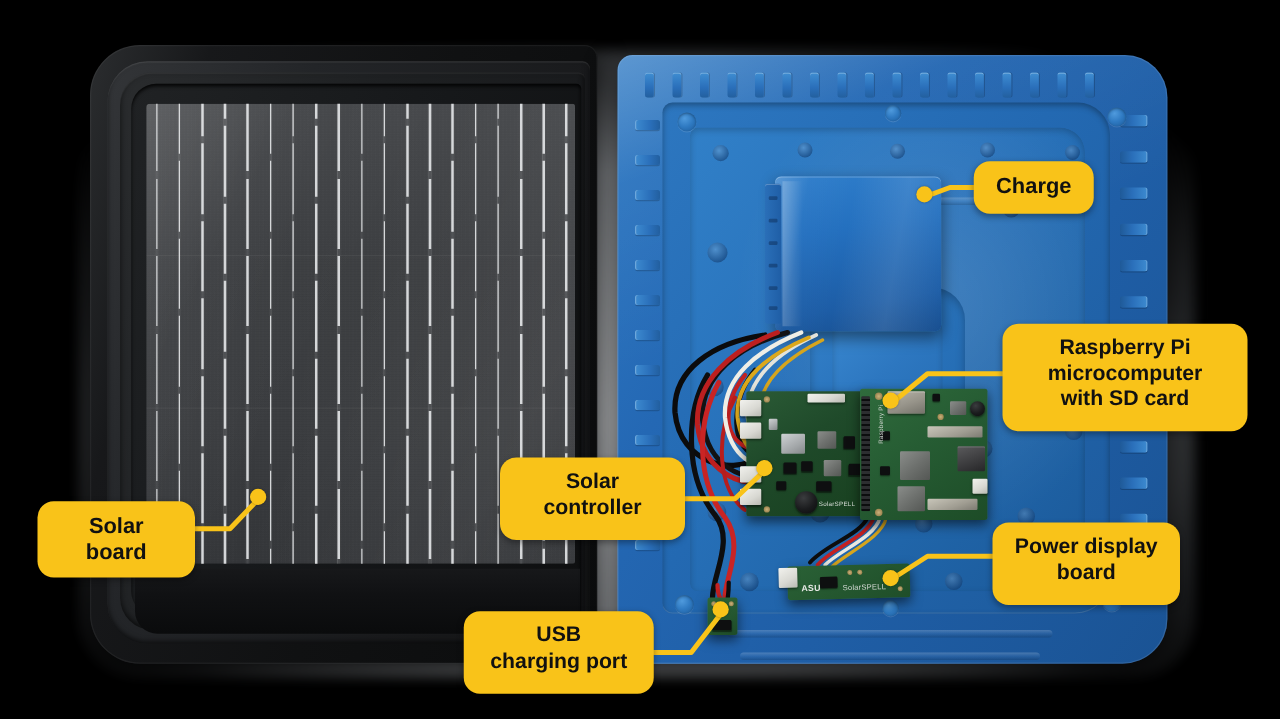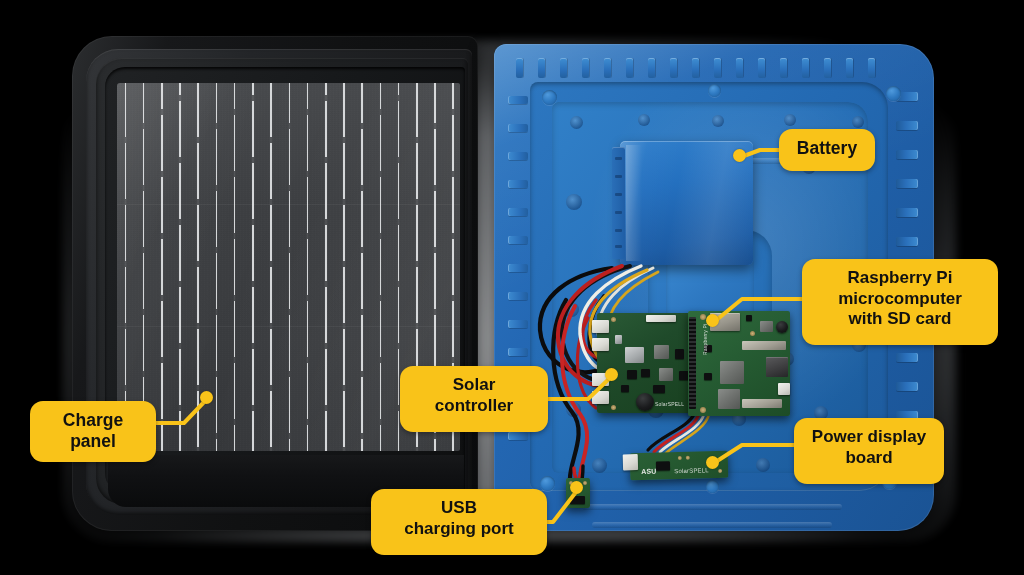--- a/index.html
+++ b/index.html
@@ -644,29 +644,29 @@
       <path d="M 156,423 L 184,423 L 206,400" fill="none" stroke="#f9c319" stroke-width="4" stroke-linecap="round" stroke-linejoin="round"></path>
       <path d="M 548,399 L 588,399 L 611,377" fill="none" stroke="#f9c319" stroke-width="4" stroke-linecap="round" stroke-linejoin="round"></path>
       <path d="M 519,522 L 553,522 L 576,492" fill="none" stroke="#f9c319" stroke-width="4" stroke-linecap="round" stroke-linejoin="round"></path>
       <path d="M 779,150 L 760,150 L 741,157" fill="none" stroke="#f9c319" stroke-width="4" stroke-linecap="round" stroke-linejoin="round"></path>
       <path d="M 802,299 L 742,299 L 714,322" fill="none" stroke="#f9c319" stroke-width="4" stroke-linecap="round" stroke-linejoin="round"></path>
       <path d="M 794,445 L 742,445 L 714,463" fill="none" stroke="#f9c319" stroke-width="4" stroke-linecap="round" stroke-linejoin="round"></path>
     </svg>
 
   <div id="callouts">
       <div class="dot" style="left: 199.5px; top: 390.5px;"></div>
-      <div class="label" style="left: 30px; top: 401px; width: 126px; min-height: 44px; box-sizing: border-box;">Charge panel</div>
+      <div class="label" style="left: 30px; top: 401px; width: 126px; min-height: 44px; box-sizing: border-box;">Solar board</div>
       <div class="dot" style="left: 604.5px; top: 367.5px;"></div>
       <div class="label small" style="left: 400px; top: 366px; width: 148px; min-height: 66px; box-sizing: border-box;">Solar
 controller</div>
       <div class="dot" style="left: 569.5px; top: 480.5px;"></div>
-      <div class="label small" style="left: 371px; top: 489px; width: 176px; min-height: 66px; box-sizing: border-box;">USB
+      <div class="label small" style="left: 371px; top: 489px; width: 152px; min-height: 66px; box-sizing: border-box;">USB
 charging port</div>
       <div class="dot" style="left: 732.5px; top: 148.5px;"></div>
-      <div class="label" style="left: 779px; top: 129px; width: 96px; min-height: 42px; box-sizing: border-box;">Battery</div>
+      <div class="label" style="left: 779px; top: 129px; width: 96px; min-height: 42px; box-sizing: border-box;">Charge</div>
       <div class="dot" style="left: 705.5px; top: 313.5px;"></div>
       <div class="label small" style="left: 802px; top: 259px; width: 196px; min-height: 86px; box-sizing: border-box;">Raspberry Pi
 microcomputer
 with SD card</div>
       <div class="dot" style="left: 705.5px; top: 455.5px;"></div>
       <div class="label small" style="left: 794px; top: 418px; width: 150px; min-height: 66px; box-sizing: border-box;">Power display
 board</div>
     </div>
 
 </div>

